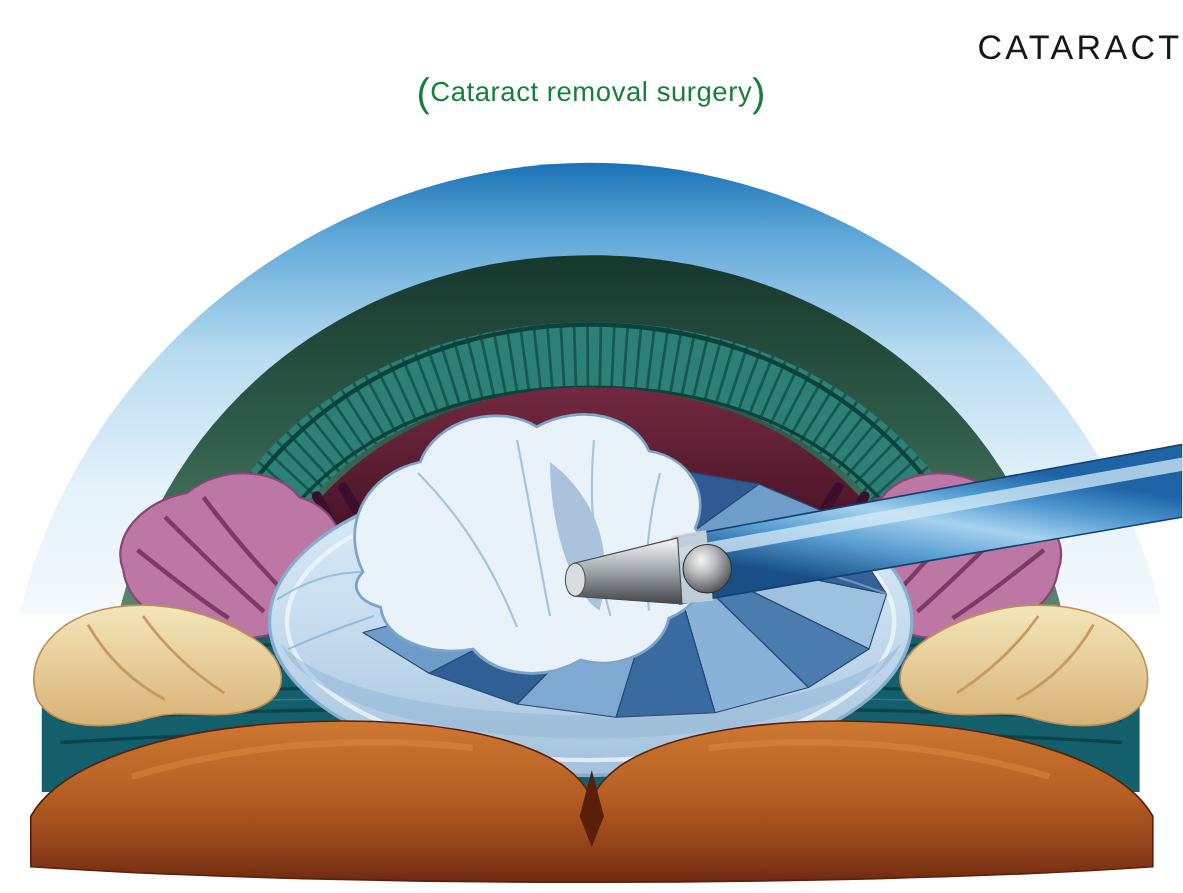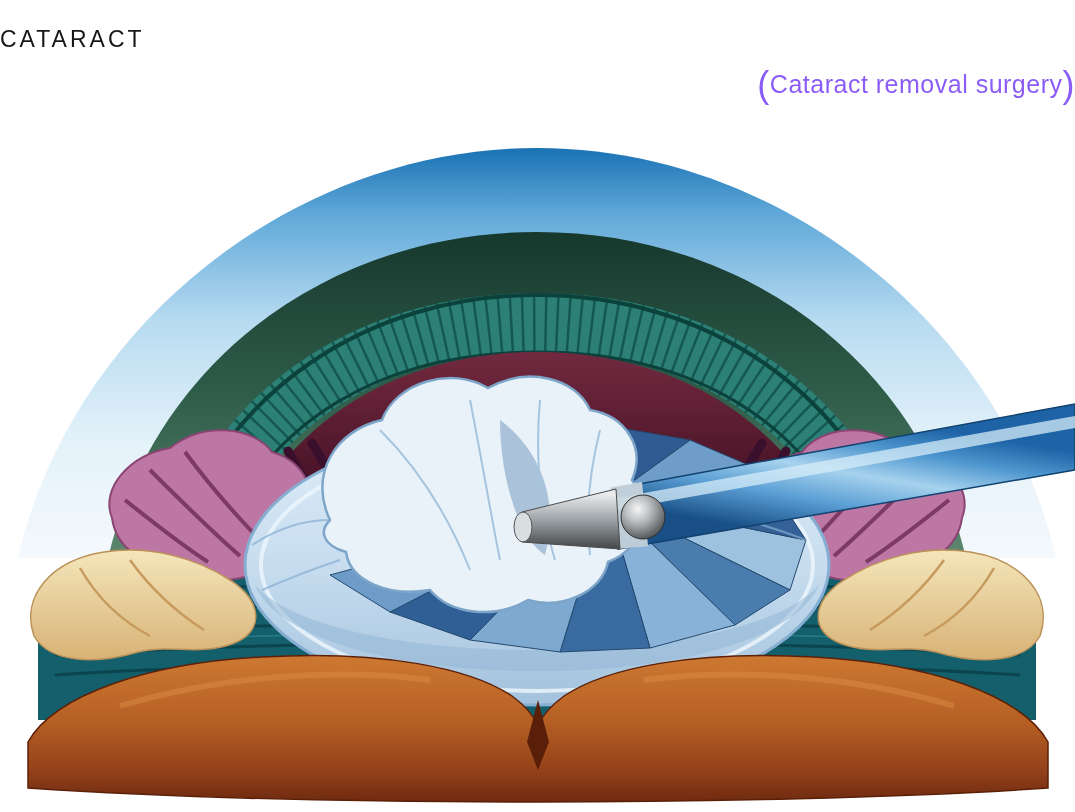--- a/index.html
+++ b/index.html
@@ -5,29 +5,29 @@
   html,body{margin:0;padding:0;background:#ffffff;}
   .page{
     position:relative;
     width:1075px;height:812px;
     background:#ffffff;
     font-family:"Liberation Sans", sans-serif;
     overflow:hidden;
   }
   .title{
     position:absolute;top:26px;left:0;width:100%;
-    text-align:left;
-    font-size:23px;font-weight:500;letter-spacing:3px;
+    text-align:right;
+    font-size:31px;font-weight:500;letter-spacing:3px;
     color:#171717;
   }
   .subtitle{
     position:absolute;top:70px;left:0;width:100%;
-    text-align:right;
+    text-align:center;
     font-size:25px;font-weight:500;letter-spacing:0.5px;
-    color:#8b5cf6;
+    color:#15803d;
   }
   .subtitle .paren{
     font-size:36px;font-weight:400;vertical-align:-4px;line-height:0;
   }
   svg.illustration{position:absolute;left:0;top:0;}
 </style>
 </head>
 <body>
 
 <div class="page">

